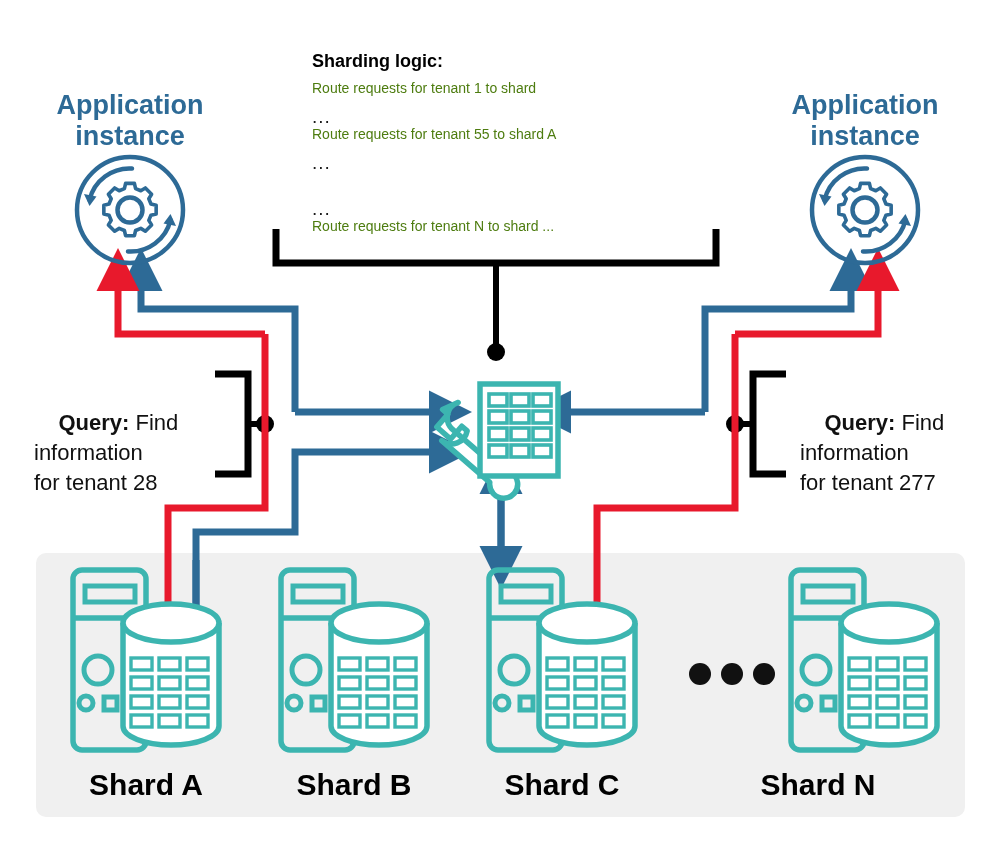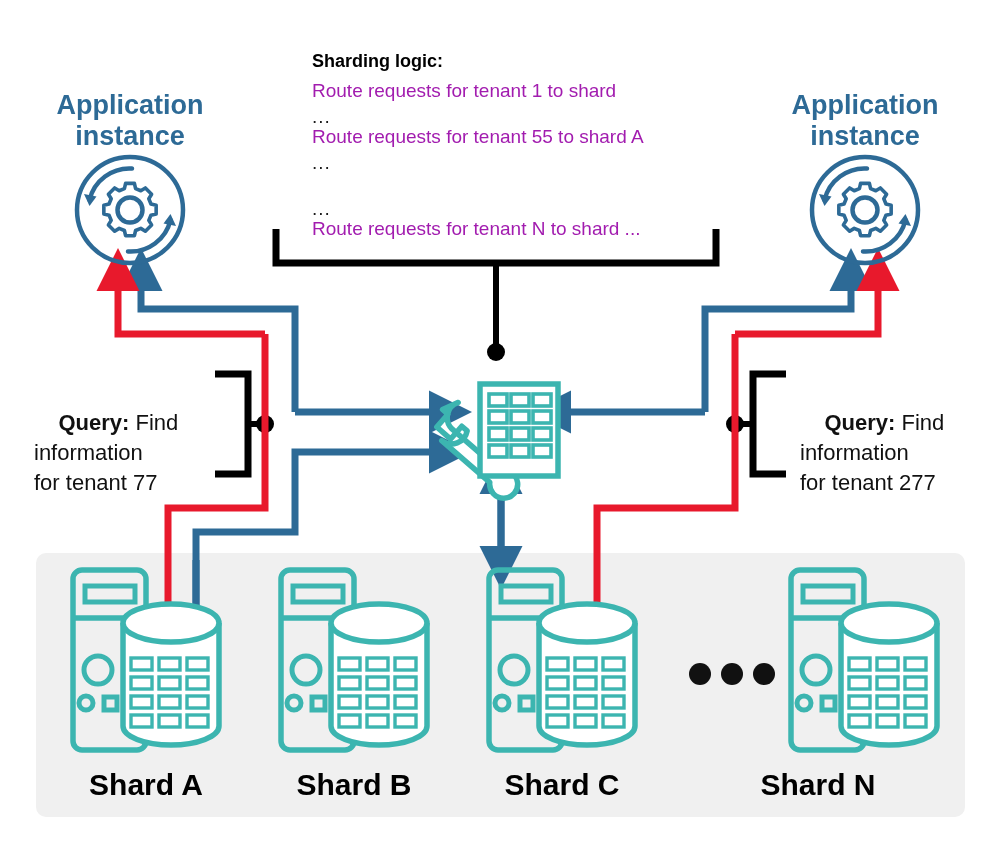--- a/index.html
+++ b/index.html
@@ -37,22 +37,22 @@
     text-align: center;
     width: 220px;
   }
   .logic-title {
     color: #000000;
     font-size: 18px;
     font-weight: bold;
     margin-top: 19px;
   }
   .logic-line {
-    color: #a21caf;
-    font-size: 19px;
+    color: #4d7c0f;
+    font-size: 14px;
   }
   .logic-ellipsis {
     color: #1a1a1a;
     font-size: 19px;
     letter-spacing: 1px;
   }
   .query-text {
     color: #111111;
     font-size: 22px;
     line-height: 30px;
@@ -347,21 +347,21 @@
   <div class="txt logic-line" style="left:312px; top:80px;">Route requests for tenant 1 to shard</div>
   <div class="txt logic-ellipsis" style="left:312px; top:106px;">...</div>
   <div class="txt logic-line" style="left:312px; top:126px;">Route requests for tenant 55 to shard A</div>
   <div class="txt logic-ellipsis" style="left:312px; top:152px;">...</div>
   <div class="txt logic-ellipsis" style="left:312px; top:198px;">...</div>
   <div class="txt logic-line" style="left:312px; top:218px;">Route requests for tenant N to shard ...</div>
 
   <div class="txt query-text" style="left:34px; top:378px;">
     <b>Query:</b><span> Find
 information
-for tenant 77</span>
+for tenant 28</span>
   </div>
 
   <div class="txt query-text" style="left:800px; top:378px;">
     <b>Query:</b><span> Find
 information
 for tenant 277</span>
   </div>
 
   <div class="txt shard-label" style="left:46px; top:768px;">Shard A</div>
   <div class="txt shard-label" style="left:254px; top:768px;">Shard B</div>

